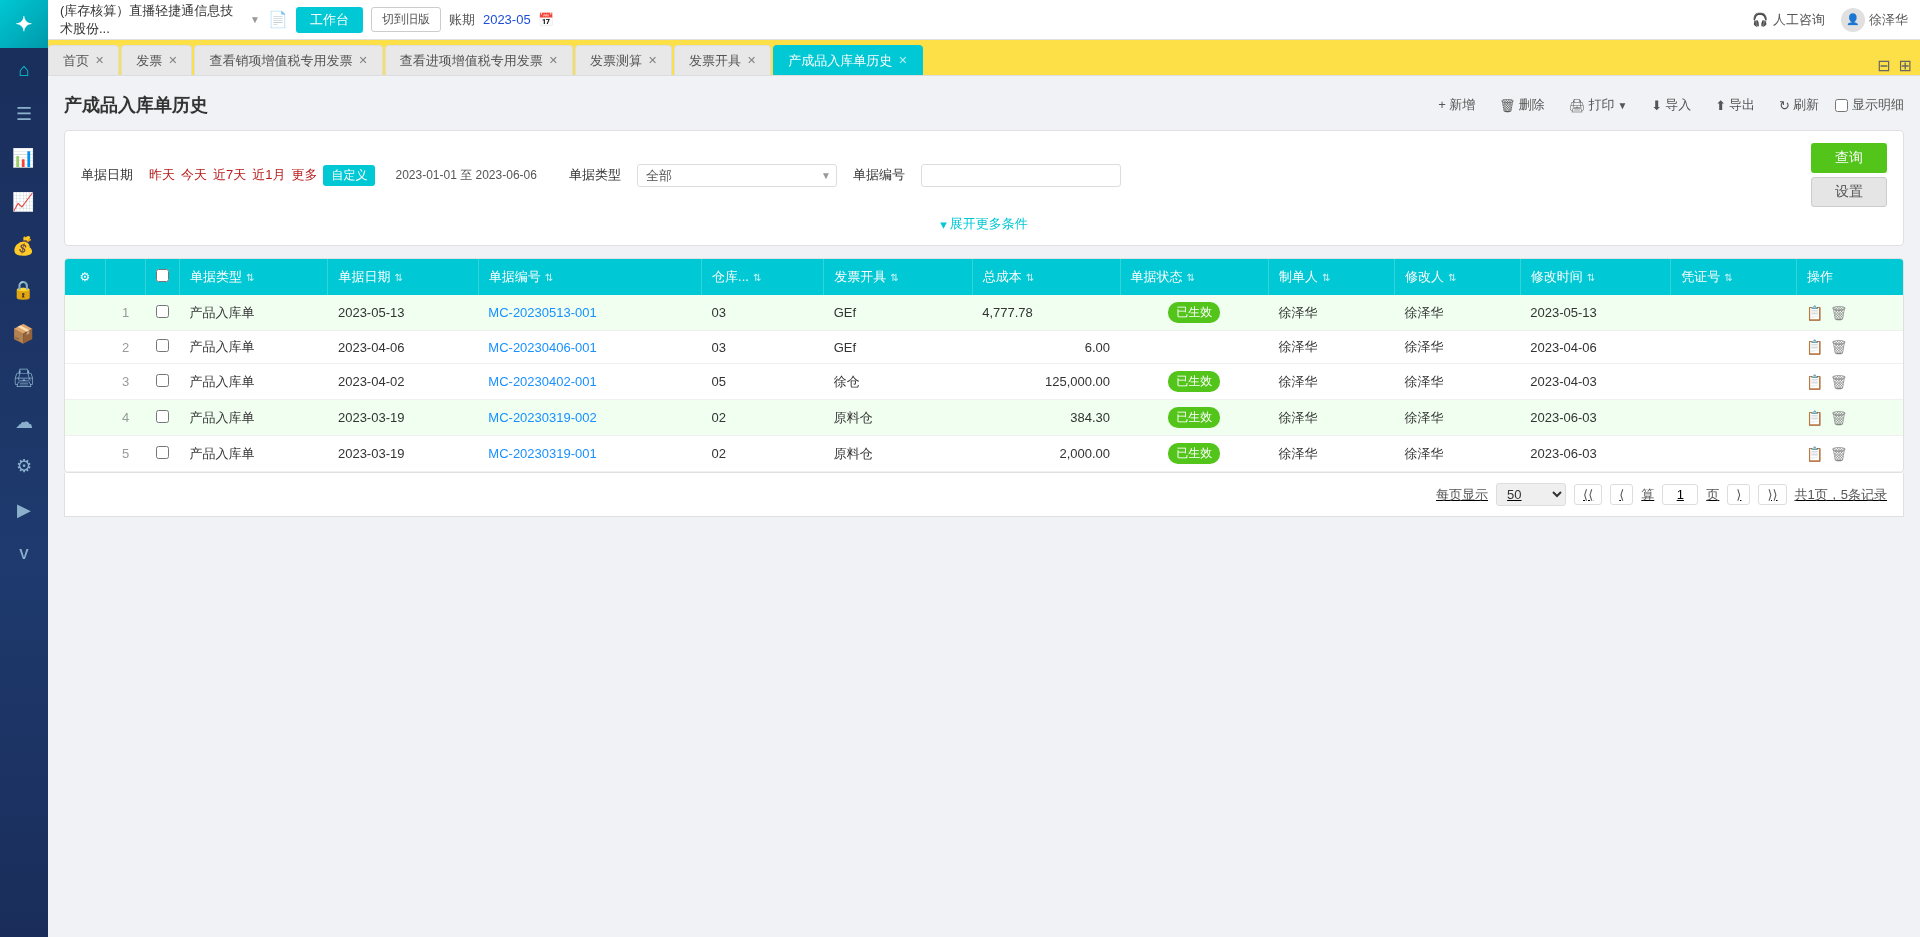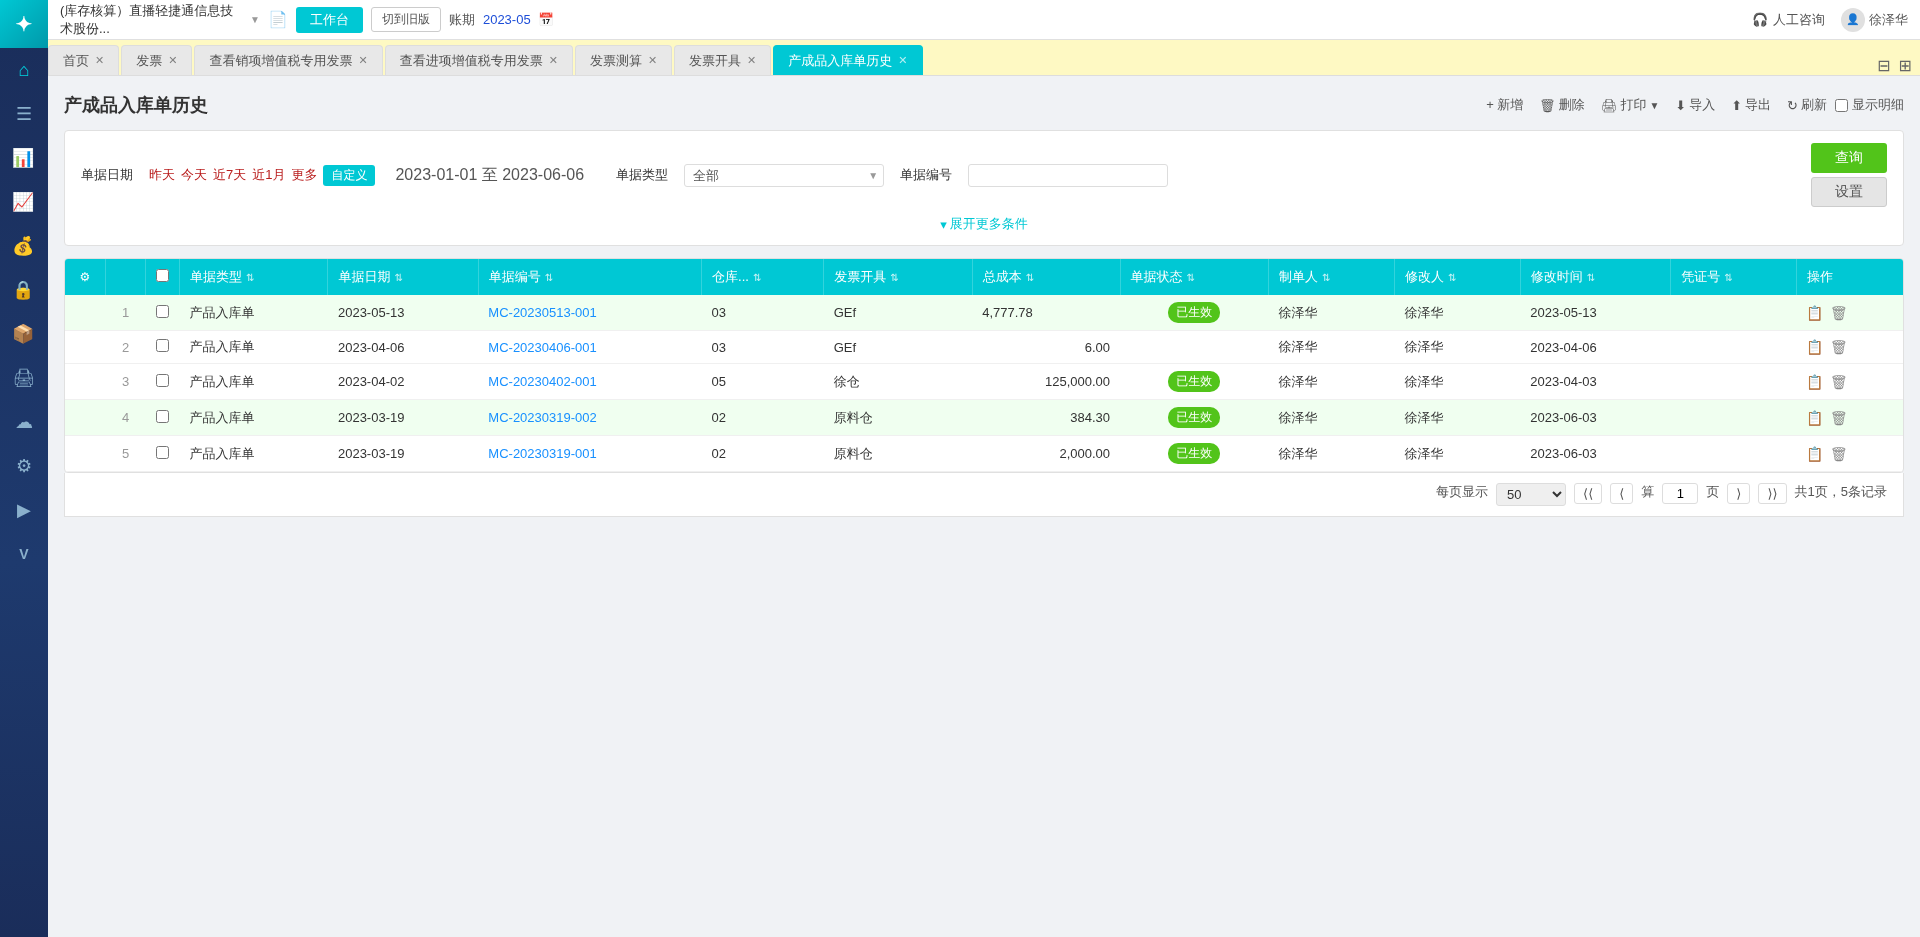--- a/index.html
+++ b/index.html
@@ -107,21 +107,21 @@
       border-radius: 50%;
       display: flex;
       align-items: center;
       justify-content: center;
       font-size: 11px;
       color: #888;
     }
 
     
     .tab-bar {
-      background: #fef9c3;
+      background: #fde047;
       height: 36px;
       display: flex;
       align-items: flex-end;
       border-bottom: 1px solid #ddd;
       flex-shrink: 0;
       overflow-x: auto;
     }
     .tab-item {
       height: 30px;
       padding: 0 14px;
@@ -180,21 +180,21 @@
       margin-bottom: 12px;
     }
     .page-title {
       font-size: 18px;
       font-weight: bold;
       color: #333;
     }
     .toolbar-btns {
       display: flex;
       align-items: center;
-      gap: 0;
+      gap: 8px;
     }
     .toolbar-btn {
       background: none;
       border: none;
       cursor: pointer;
       color: #555;
       font-size: 13px;
       display: flex;
       align-items: center;
       gap: 3px;
@@ -232,21 +232,21 @@
       cursor: pointer;
       font-size: 13px;
     }
     .date-shortcut.custom {
       background: #00c8d4;
       color: white;
       padding: 2px 8px;
       border-radius: 3px;
       font-size: 12px;
     }
-    .date-range { color: #555; font-size: 16px; margin-left: 4px; }
+    .date-range { color: #555; font-size: 12px; margin-left: 4px; }
     .filter-divider { color: #ccc; }
     .filter-item-label { color: #333; white-space: nowrap; }
     .filter-select {
       border: 1px solid #ddd;
       border-radius: 3px;
       padding: 3px 24px 3px 8px;
       color: #555;
       background: white;
       min-width: 200px;
       appearance: none;
@@ -405,27 +405,28 @@
       display: flex;
       align-items: center;
       gap: 16px;
     }
     .footer-total-label { color: #333; font-size: 13px; }
     .footer-total-value { color: #333; font-size: 13px; font-weight: bold; margin-left: auto; }
     
     
     .pagination-bar {
       display: flex;
-      align-items: flex-start;
+      align-items: center;
       justify-content: flex-end;
       padding: 10px 16px;
       background: white;
       border: 1px solid #e0e0e0;
       border-top: none;
       gap: 8px;
+      text-decoration: underline;
     }
     .pagination-label { color: #555; font-size: 13px; }
     .pagination-select {
       border: 1px solid #ddd;
       border-radius: 3px;
       padding: 2px 20px 2px 6px;
       font-size: 13px;
       color: #333;
     }
     .pagination-btn {

